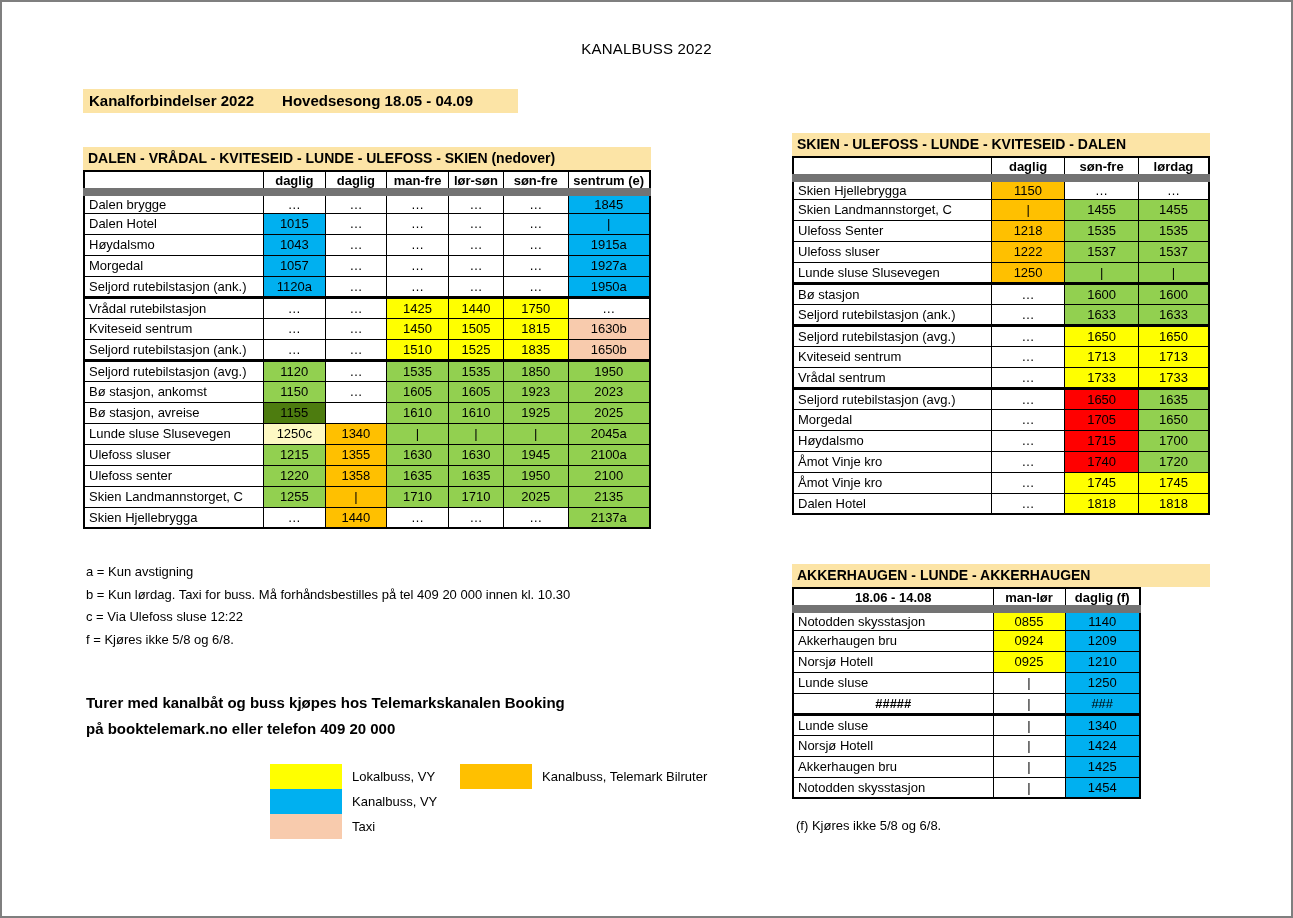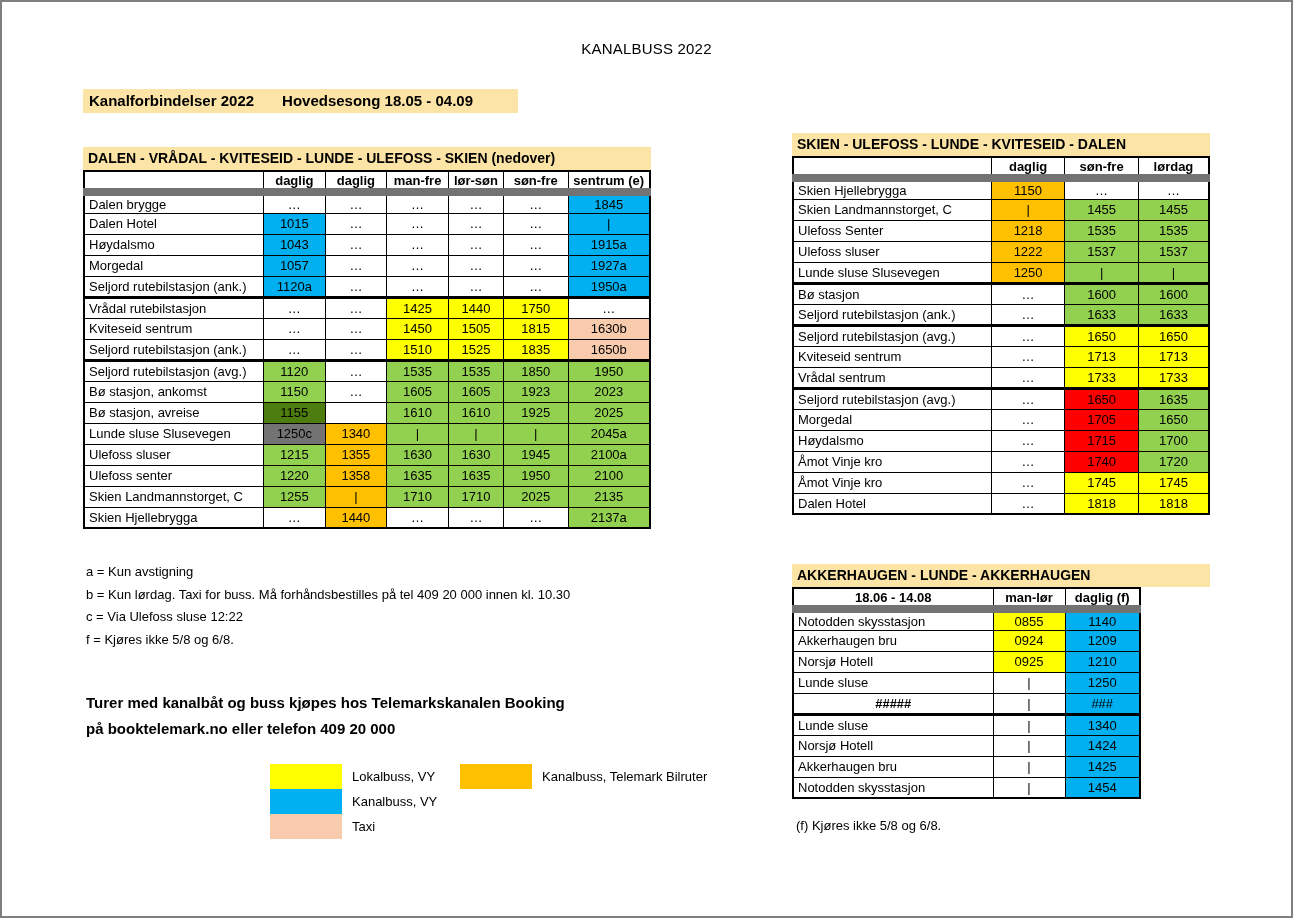--- a/index.html
+++ b/index.html
@@ -170,21 +170,21 @@
           <td class="station">Bø stasjon, avreise</td>
           <td class="time" style="background: #4d7c0f;">1155</td>
           <td class="time" style="background: rgb(255, 255, 255);"></td>
           <td class="time" style="background: rgb(146, 208, 80);">1610</td>
           <td class="time" style="background: rgb(146, 208, 80);">1610</td>
           <td class="time" style="background: rgb(146, 208, 80);">1925</td>
           <td class="time" style="background: rgb(146, 208, 80);">2025</td>
         </tr>
         <tr>
           <td class="station">Lunde sluse Slusevegen</td>
-          <td class="time" style="background: #737373;">1250c</td>
+          <td class="time" style="background: #fef9c3;">1250c</td>
           <td class="time" style="background: rgb(255, 192, 0);">1340</td>
           <td class="time" style="background: rgb(146, 208, 80);">|</td>
           <td class="time" style="background: rgb(146, 208, 80);">|</td>
           <td class="time" style="background: rgb(146, 208, 80);">|</td>
           <td class="time" style="background: rgb(146, 208, 80);">2045a</td>
         </tr>
         <tr>
           <td class="station">Ulefoss sluser</td>
           <td class="time" style="background: rgb(146, 208, 80);">1215</td>
           <td class="time" style="background: rgb(255, 192, 0);">1355</td>

